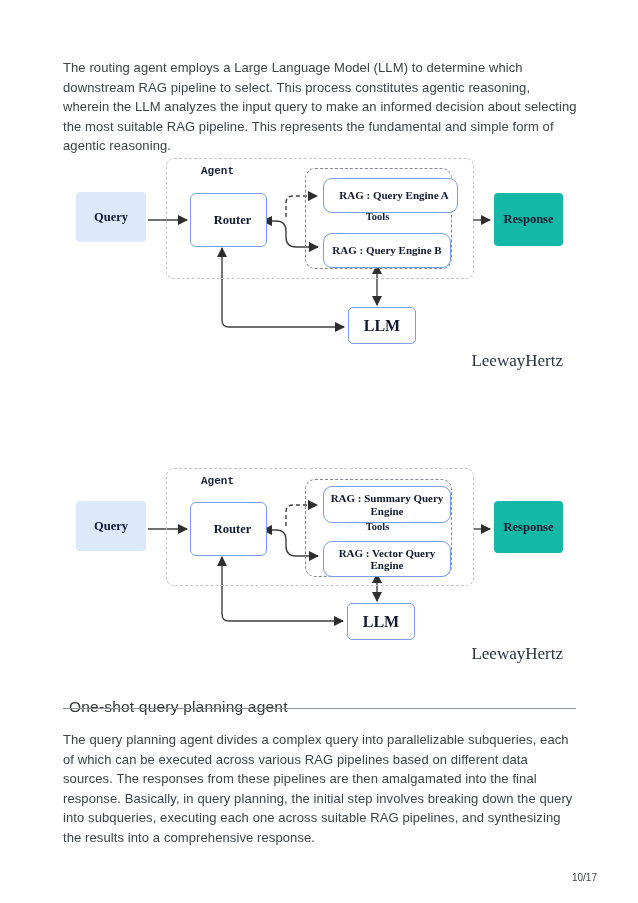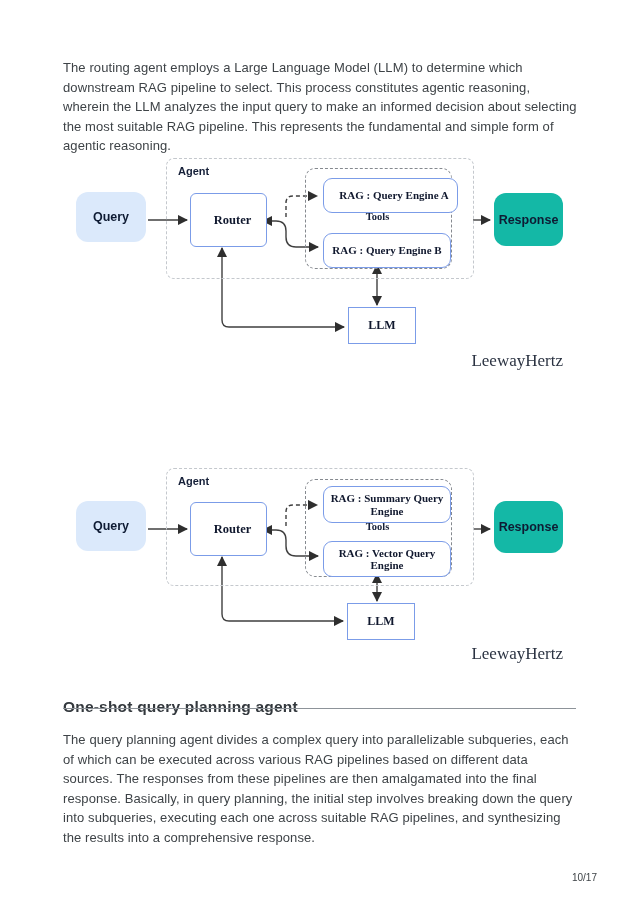--- a/index.html
+++ b/index.html
@@ -3,47 +3,47 @@
 <meta charset="utf-8">
 <style>
   html,body{margin:0;padding:0;background:#ffffff;}
   .page{position:relative;width:638px;height:903px;background:#ffffff;overflow:hidden;
         font-family:"Liberation Sans",sans-serif;}
   .para{position:absolute;left:63px;width:516px;font-size:13px;line-height:19.5px;
         color:#3e4347;letter-spacing:0.1px;}
   .p1{top:45px;}
   .p2{top:390px;}
   .p3{top:717px;}
-  .section-heading{position:absolute;left:63px;top:685px;font-size:15.5px;font-weight:bold;
+  .section-heading{position:absolute;left:69px;top:685px;font-size:15.5px;font-weight:normal;
         color:#33383d;letter-spacing:0.2px;}
   .heading-rule{position:absolute;left:63px;top:708px;width:513px;height:1px;
         background:#8d9399;}
   .page-number{position:absolute;top:872px;right:41px;font-size:10px;font-weight:normal;
         color:#3e4347;}
 
   .diagram{position:absolute;left:0;width:638px;}
   .d1{top:155px;height:225px;}
   .d2{top:465px;height:210px;}
   .wires{position:absolute;left:0;top:0;}
 
-  .endpoint{position:absolute;border-radius:12px;display:flex;align-items:center;
-        justify-content:center;font-family:Liberation Sans, sans-serif;font-weight:bold;
+  .endpoint{position:absolute;border-radius:4px;display:flex;align-items:center;
+        justify-content:center;font-family:Liberation Serif, serif;font-weight:bold;
         font-size:12.5px;color:#0e1b33;}
   .q-fill{background:#dbe9fb;}
   .r-fill{background:#14b8a6;}
   .node{position:absolute;background:#ffffff;border:1.5px solid #7b9ce8;border-radius:9px;
         display:flex;align-items:center;justify-content:center;text-align:center;
         font-family:"Liberation Serif",serif;font-weight:bold;color:#10182e;}
   .router{font-size:12.5px;border-radius:6px;padding-left:8px;}
   .rag{font-size:11px;line-height:12.5px;padding:2px 6px;}
-  .llm{font-size:12px;border-radius:0;}
+  .llm{font-size:16px;border-radius:5px;}
   .agent-frame{position:absolute;border:1.5px dashed #c4c8cd;border-radius:8px;}
   .tools-frame{position:absolute;border:1.5px dashed #85898f;border-radius:10px;}
-  .frame-label{position:absolute;font-family:Liberation Sans, sans-serif;font-weight:bold;
-        font-size:11px;color:#151f38;}
+  .frame-label{position:absolute;font-family:Liberation Mono, monospace;font-weight:bold;
+        font-size:11px;color:#151f38;margin-left:23px;}
   .tools-label{position:absolute;text-align:center;font-family:"Liberation Serif",serif;
         font-weight:bold;font-size:10.5px;color:#151f38;}
   .watermark{position:absolute;right:75px;font-family:"Liberation Serif",serif;
         font-size:17px;color:#2b3342;}
 </style>
 </head>
 <body>
 
 <div class="page">
 

